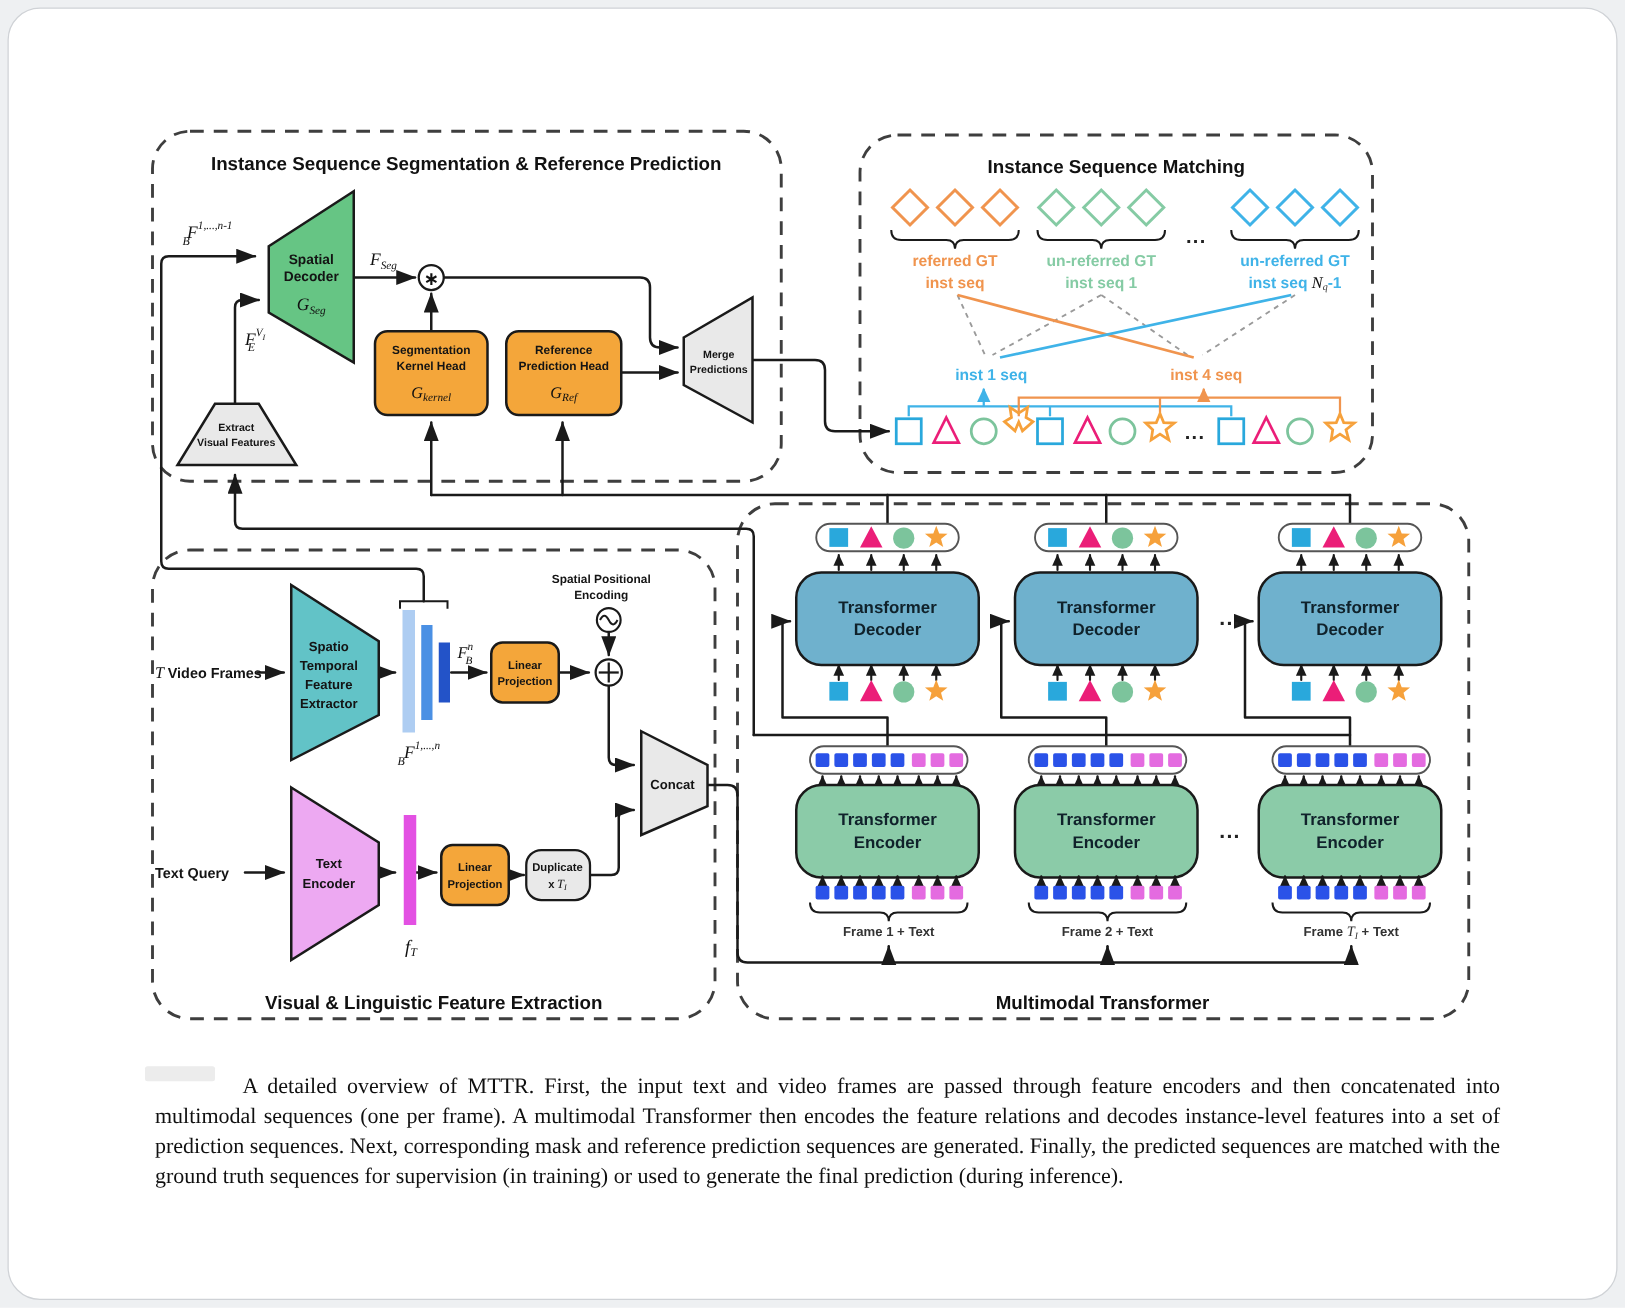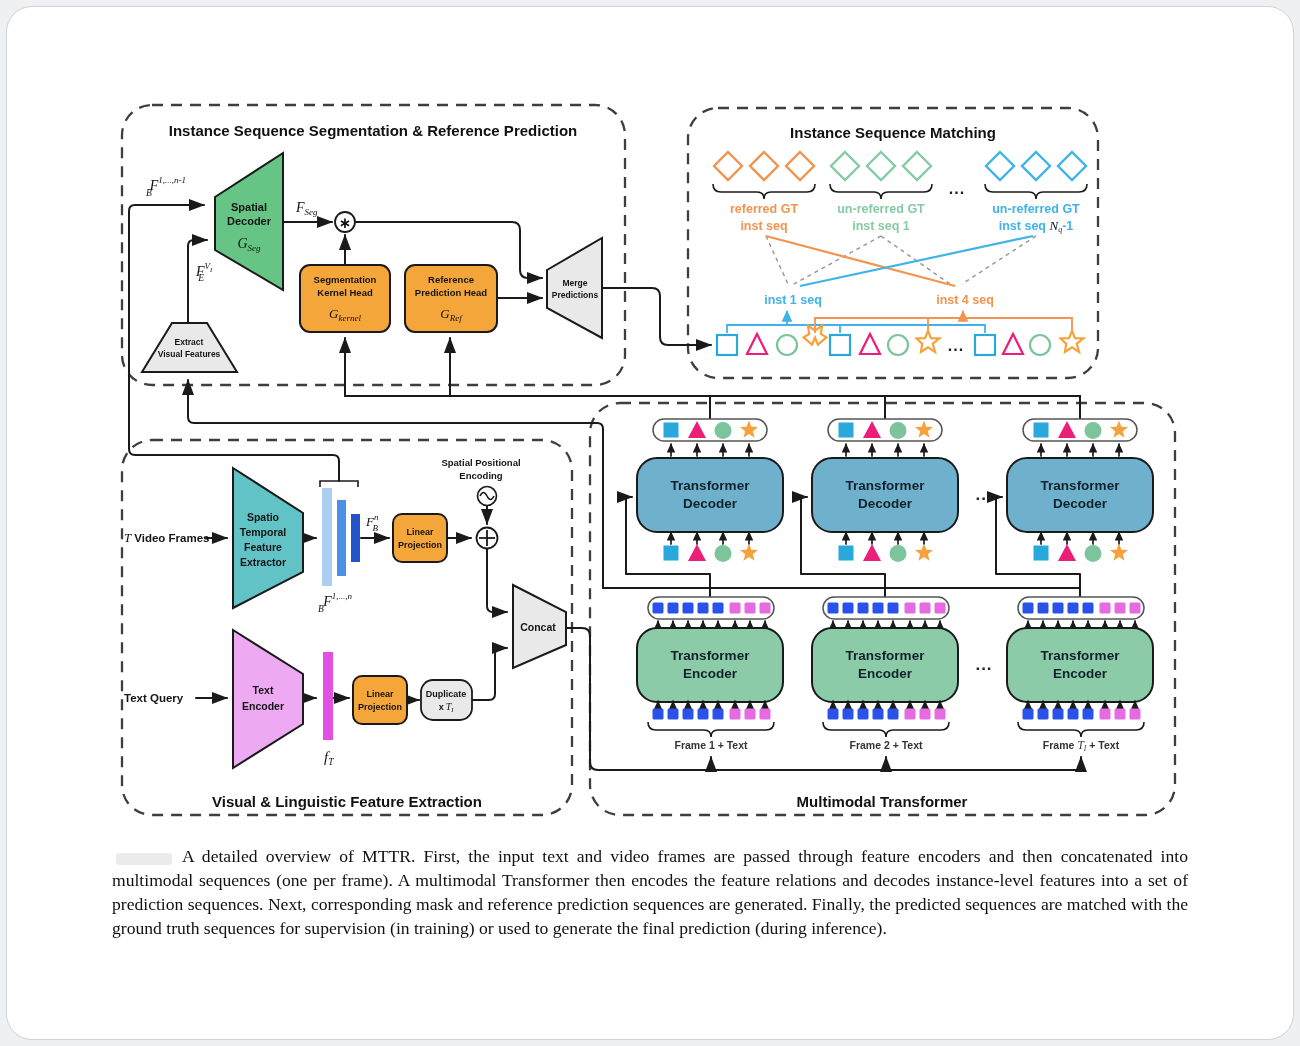--- a/index.html
+++ b/index.html
@@ -31,21 +31,21 @@
   .m14{font:italic 14px "Liberation Serif",serif;fill:#111}
   .m13{font:italic 13px "Liberation Serif",serif;fill:#111}
   .m115{font:italic 11.5px "Liberation Serif",serif;fill:#333}
   .m10{font:italic 10px "Liberation Serif",serif;fill:#141414}
   .m95{font:italic 9.5px "Liberation Serif",serif;fill:#111}
   .m9{font:italic 9px "Liberation Serif",serif;fill:#111}
   .m8{font:italic 8px "Liberation Serif",serif;fill:#333}
   .m75{font:italic 7.5px "Liberation Serif",serif;fill:#333}
   .m65{font:italic 6.5px "Liberation Serif",serif;fill:#111}
   .sup9{font:italic 9px "Liberation Serif",serif;fill:#111}
-  #caption{position:absolute;left:112px;top:845px;width:1076px;font-family:"Liberation Serif",serif;font-size:17.6px;line-height:1.36;color:#101010;text-align:justify;text-indent:70px;margin:0;}
+  #caption{position:absolute;left:112px;top:845px;width:1076px;font-family:"Liberation Serif",serif;font-size:17.6px;line-height:1.36;color:#101010;text-align:justify;text-indent:70px;margin:12px;}
   #figlabel-smudge{position:absolute;left:116px;top:853px;width:56px;height:12px;background:#ececec;border-radius:2px;}
 </style>
 </head>
 <body>
 
 <div id="card"></div>
 
 <svg id="fig" width="1300" height="1046" viewBox="0 0 1300 1046">
   <defs>
     <marker id="ah" markerWidth="9" markerHeight="7" refX="7.5" refY="3" orient="auto">

